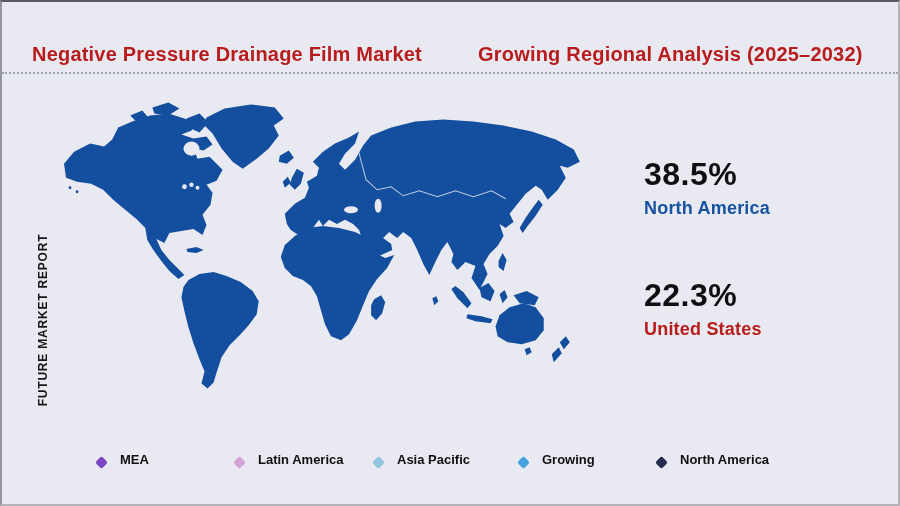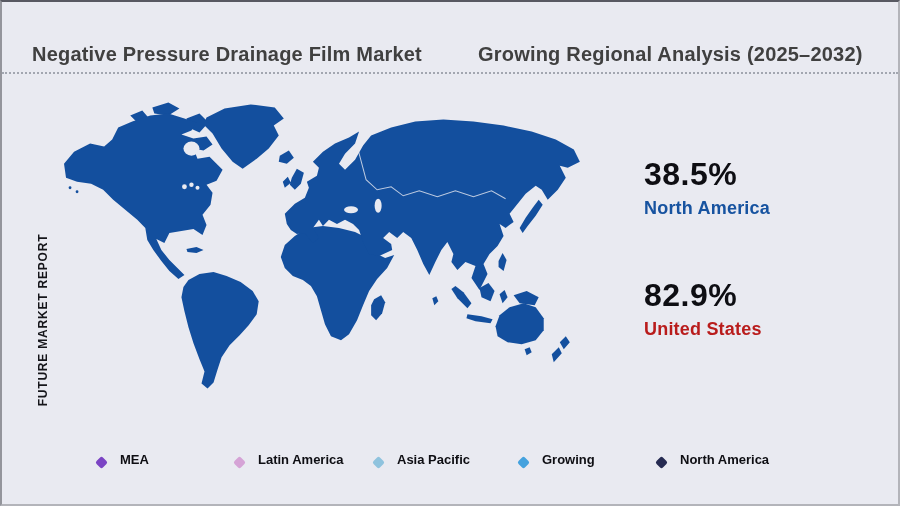--- a/index.html
+++ b/index.html
@@ -7,21 +7,21 @@
   .frame{
     position:relative;width:900px;height:506px;overflow:hidden;
     background:#e9eaf1;
     border-style:solid;border-width:2px;
     border-color:#585962 #b3b4ba #b3b4ba #94959c;
     font-family:"Liberation Sans", sans-serif;
     color:#0e0e13;
   }
   .title{
     position:absolute;top:41px;white-space:nowrap;
-    font-size:20px;font-weight:800;letter-spacing:0.2px;color:#404040;
+    font-size:20px;font-weight:800;letter-spacing:0.2px;color:#b91c1c;
   }
   .title-left{left:30px;}
   .title-right{left:476px;}
   .separator{
     position:absolute;top:70px;left:0;width:100%;height:0;
     border-top:2px dotted #a2a6b0;
   }
   .watermark{
     position:absolute;left:41px;top:318px;
     transform:translate(-50%,-50%) rotate(-90deg);
@@ -104,21 +104,21 @@
       <ellipse class="water" cx="317" cy="114" rx="3.5" ry="7"></ellipse>
       <path class="border-line" d="M297 58 L305 88 L316 98 L330 95 L342 104 L358 99 L376 105 L394 99 L412 105 L430 99 L444 107"></path>
     </svg>
   </div>
 
   <div class="stat stat-1">
     <div class="stat-value">38.5%</div>
     <div class="stat-region" style="color: rgb(23, 83, 160);">North America</div>
   </div>
   <div class="stat stat-2">
-    <div class="stat-value">82.9%</div>
+    <div class="stat-value">22.3%</div>
     <div class="stat-region" style="color: #b91c1c;">United States</div>
   </div>
 
   <div class="legend">
     <div class="legend-item" style="left:95px">
       <span class="legend-marker" style="background: rgb(123, 68, 196);"></span>
       <span class="legend-label">MEA</span>
     </div>
     <div class="legend-item" style="left:233px">
       <span class="legend-marker" style="background: rgb(213, 163, 214);"></span>

